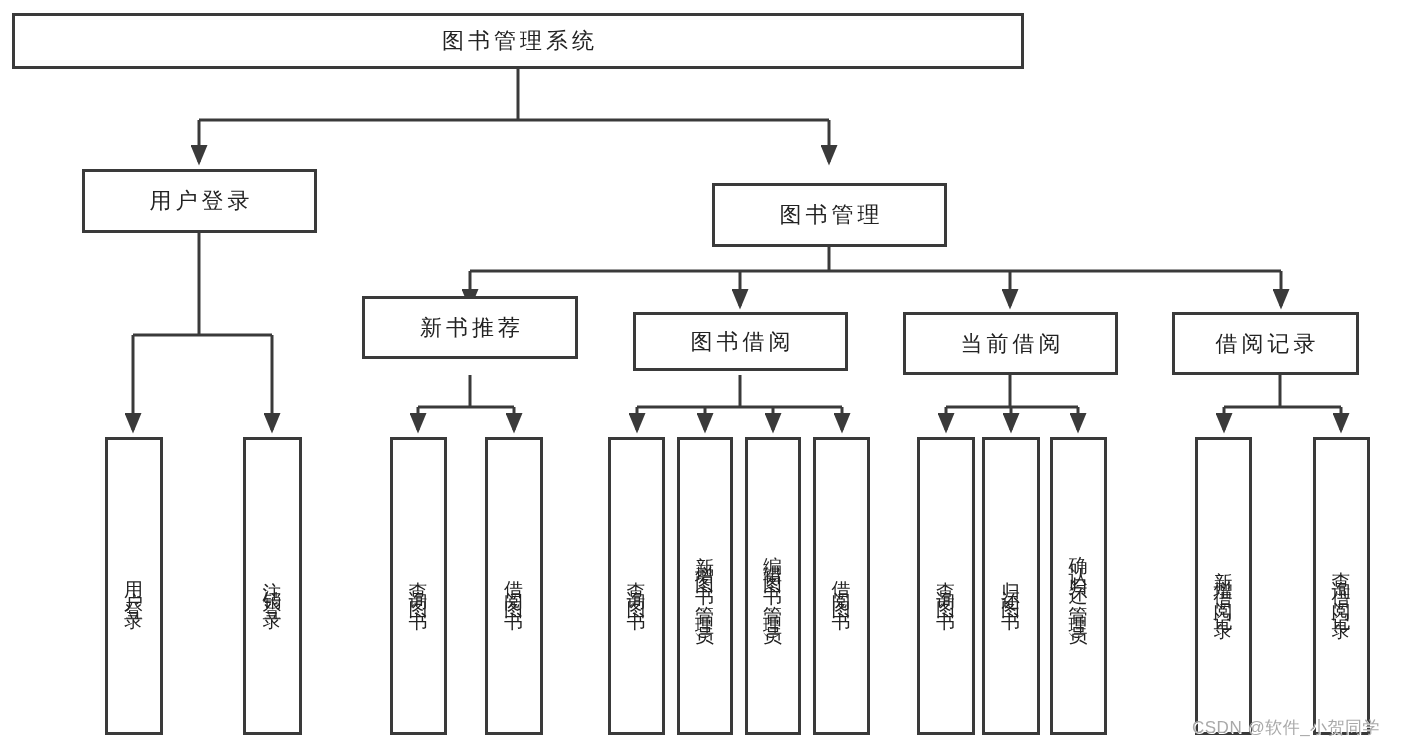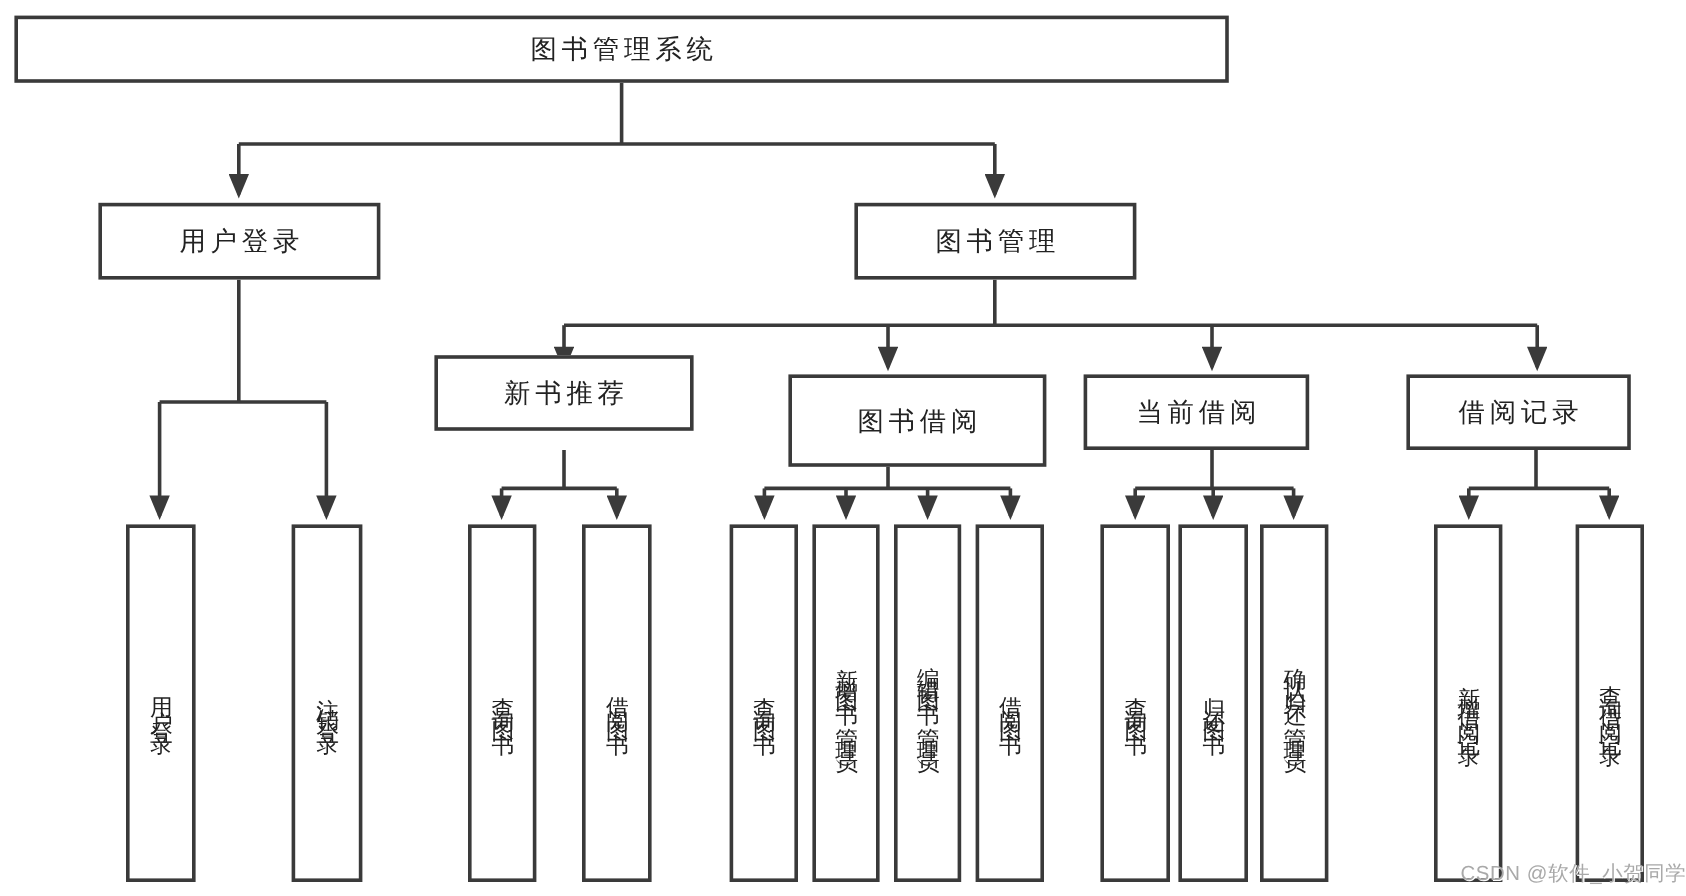--- a/index.html
+++ b/index.html
@@ -40,21 +40,21 @@
   }
   .v-node .v-label {
     writing-mode: vertical-rl;
     font-size: 19px;
     letter-spacing: 10px;
     line-height: 1;
     white-space: nowrap;
   }
   .watermark {
     position: absolute;
-    left: 1217px;
+    left: 1192px;
     top: 716px;
     font-size: 17px;
     letter-spacing: 0.5px;
     color: #a9a9a9;
     white-space: nowrap;
     z-index: 5;
     text-shadow: 1px 1px 0 #ffffff;
   }
 </style>
 </head>
@@ -112,31 +112,31 @@
     </g>
   </svg>
 
   <div class="node h-node" style="left:12px; top:13px; width:1012px; height:56px;">
     <span>图书管理系统</span>
   </div>
 
   <div class="node h-node" style="left:82px; top:169px; width:235px; height:64px;">
     <span>用户登录</span>
   </div>
-  <div class="node h-node" style="left:712px; top:169px; width:235px; height:64px;">
+  <div class="node h-node" style="left:712px; top:183px; width:235px; height:64px;">
     <span>图书管理</span>
   </div>
 
   <div class="node h-node" style="left:362px; top:296px; width:216px; height:63px;">
     <span>新书推荐</span>
   </div>
-  <div class="node h-node" style="left:633px; top:312px; width:215px; height:77px;margin-left:24px;">
+  <div class="node h-node" style="left:633px; top:312px; width:215px; height:59px;">
     <span>图书借阅</span>
   </div>
-  <div class="node h-node" style="left:903px; top:312px; width:188px; height:63px;">
+  <div class="node h-node" style="left:903px; top:312px; width:215px; height:63px;">
     <span>当前借阅</span>
   </div>
   <div class="node h-node" style="left:1172px; top:312px; width:187px; height:63px;">
     <span>借阅记录</span>
   </div>
 
   <div class="node v-node" style="left:105px; top:437px; width:58px; height:298px;">
     <span class="v-label">用户登录</span>
   </div>
   <div class="node v-node" style="left:243px; top:437px; width:59px; height:298px;">

